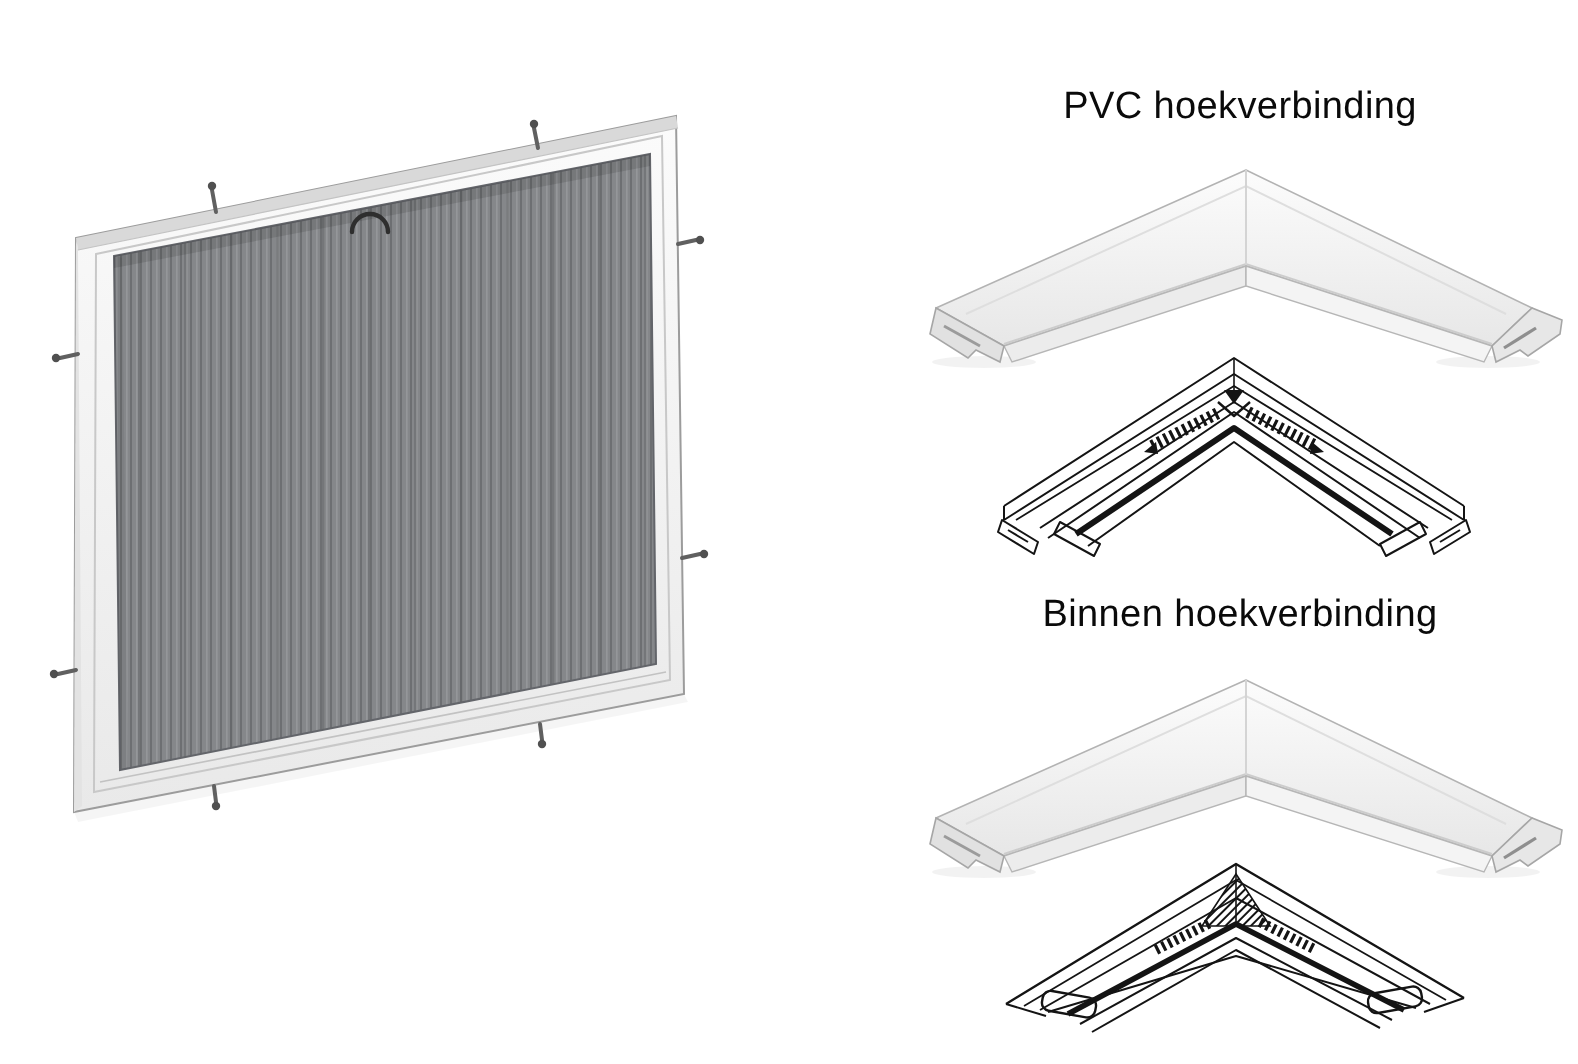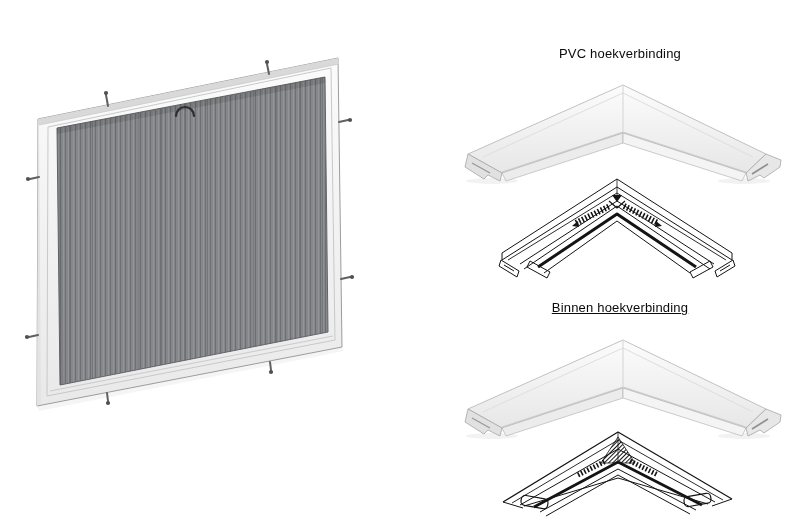--- a/index.html
+++ b/index.html
@@ -4,25 +4,25 @@
 <style>
   html,body{margin:0;padding:0;}
   body{font-family:"Liberation Sans", sans-serif; background:#fff;}
   .canvas{
     position:relative; width:789px; height:532px;
     background:var(--background,#fff); overflow:hidden;
   }
   .abs{position:absolute;}
   .sec-title{
     position:absolute; left:450px; width:340px; text-align:center;
-    font-size:13px; line-height:21px; color:var(--title-text,#0a0a0a);
+    font-size:19px; line-height:21px; color:var(--title-text,#0a0a0a);
     letter-spacing:0.2px; white-space:nowrap;
   }
   .sec-title.t1{top:43px;}
-  .sec-title.t2{top:297px;text-decoration:underline;}
+  .sec-title.t2{top:297px;}
   
   .st-light{stop-color:var(--frame-light,#fbfbfb);}
   .st-mid{stop-color:var(--frame-mid,#e9e9e9);}
   .frame-top{fill:url(#frameGrad); stroke:var(--frame-outline,#9c9c9c); stroke-width:1;}
   .c3d-top{fill:url(#g3d); stroke:#b3b3b3; stroke-width:.8; stroke-linejoin:round;}
   .mesh-base-r{fill:var(--mesh-base,#85878a);}
   .mesh-dark-r{fill:var(--mesh-dark,#6d6f72);}
   .mesh-light-r{fill:var(--mesh-light,#95979a);}
   .ink{stroke:var(--drawing-ink,#141414); fill:none; stroke-linejoin:round;}
   .ink-fill{fill:var(--drawing-ink,#141414); stroke:none;}

